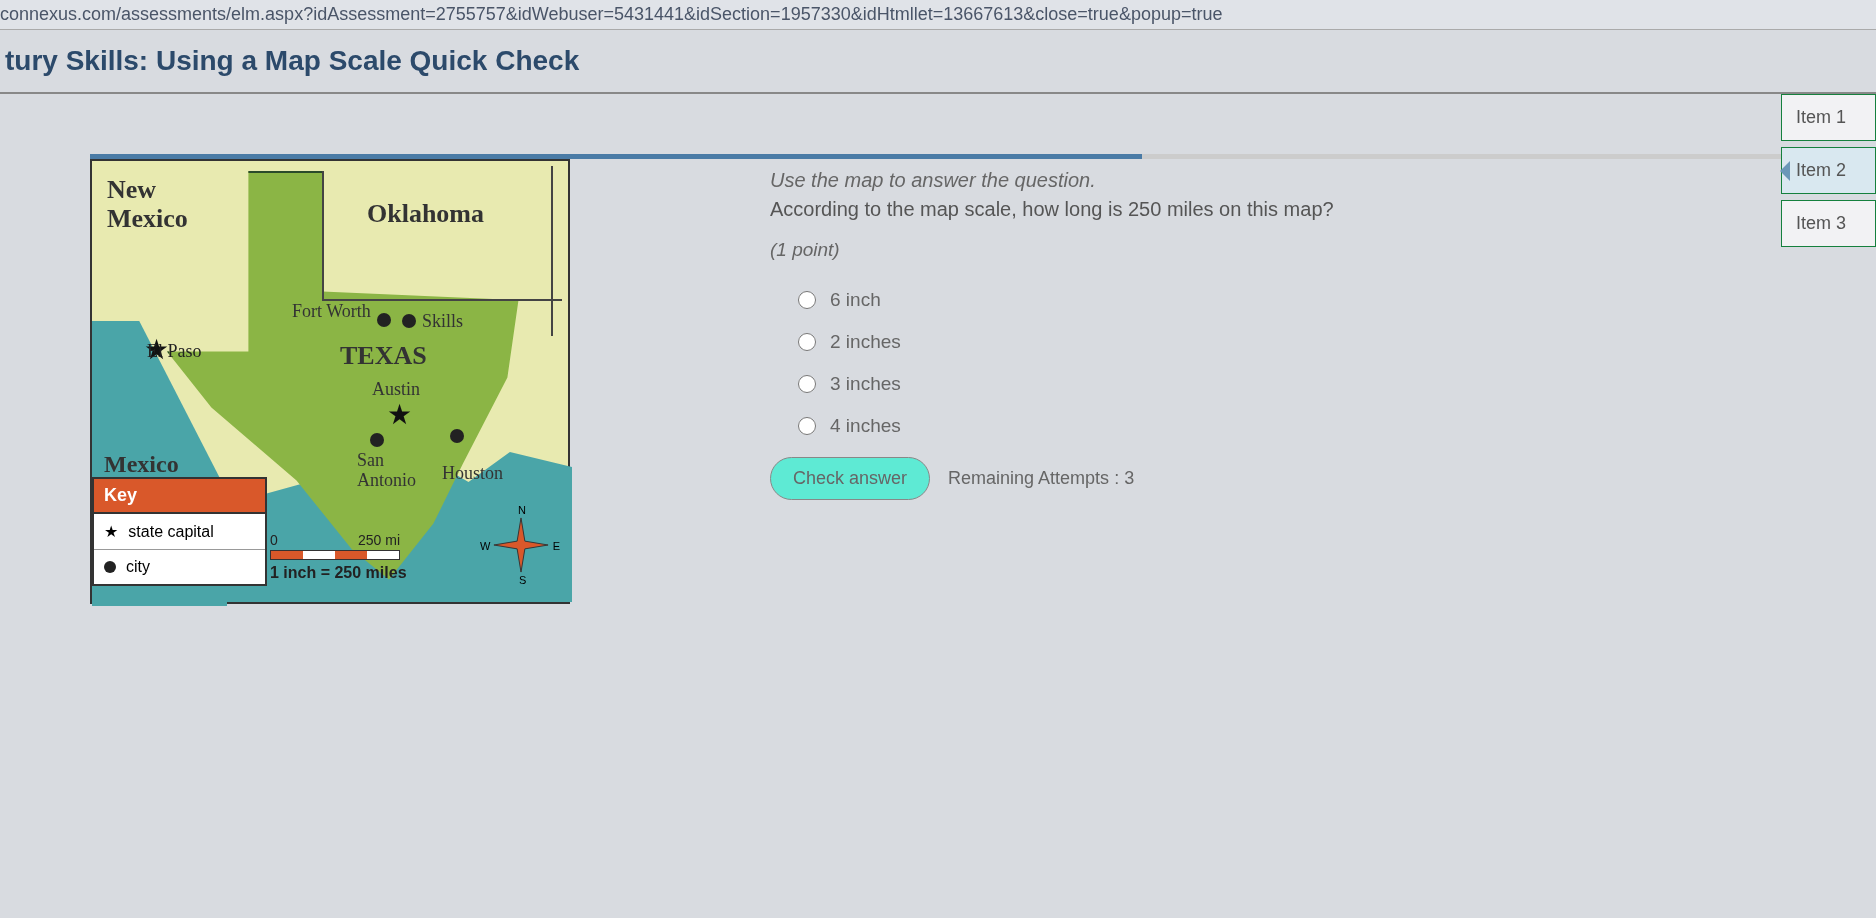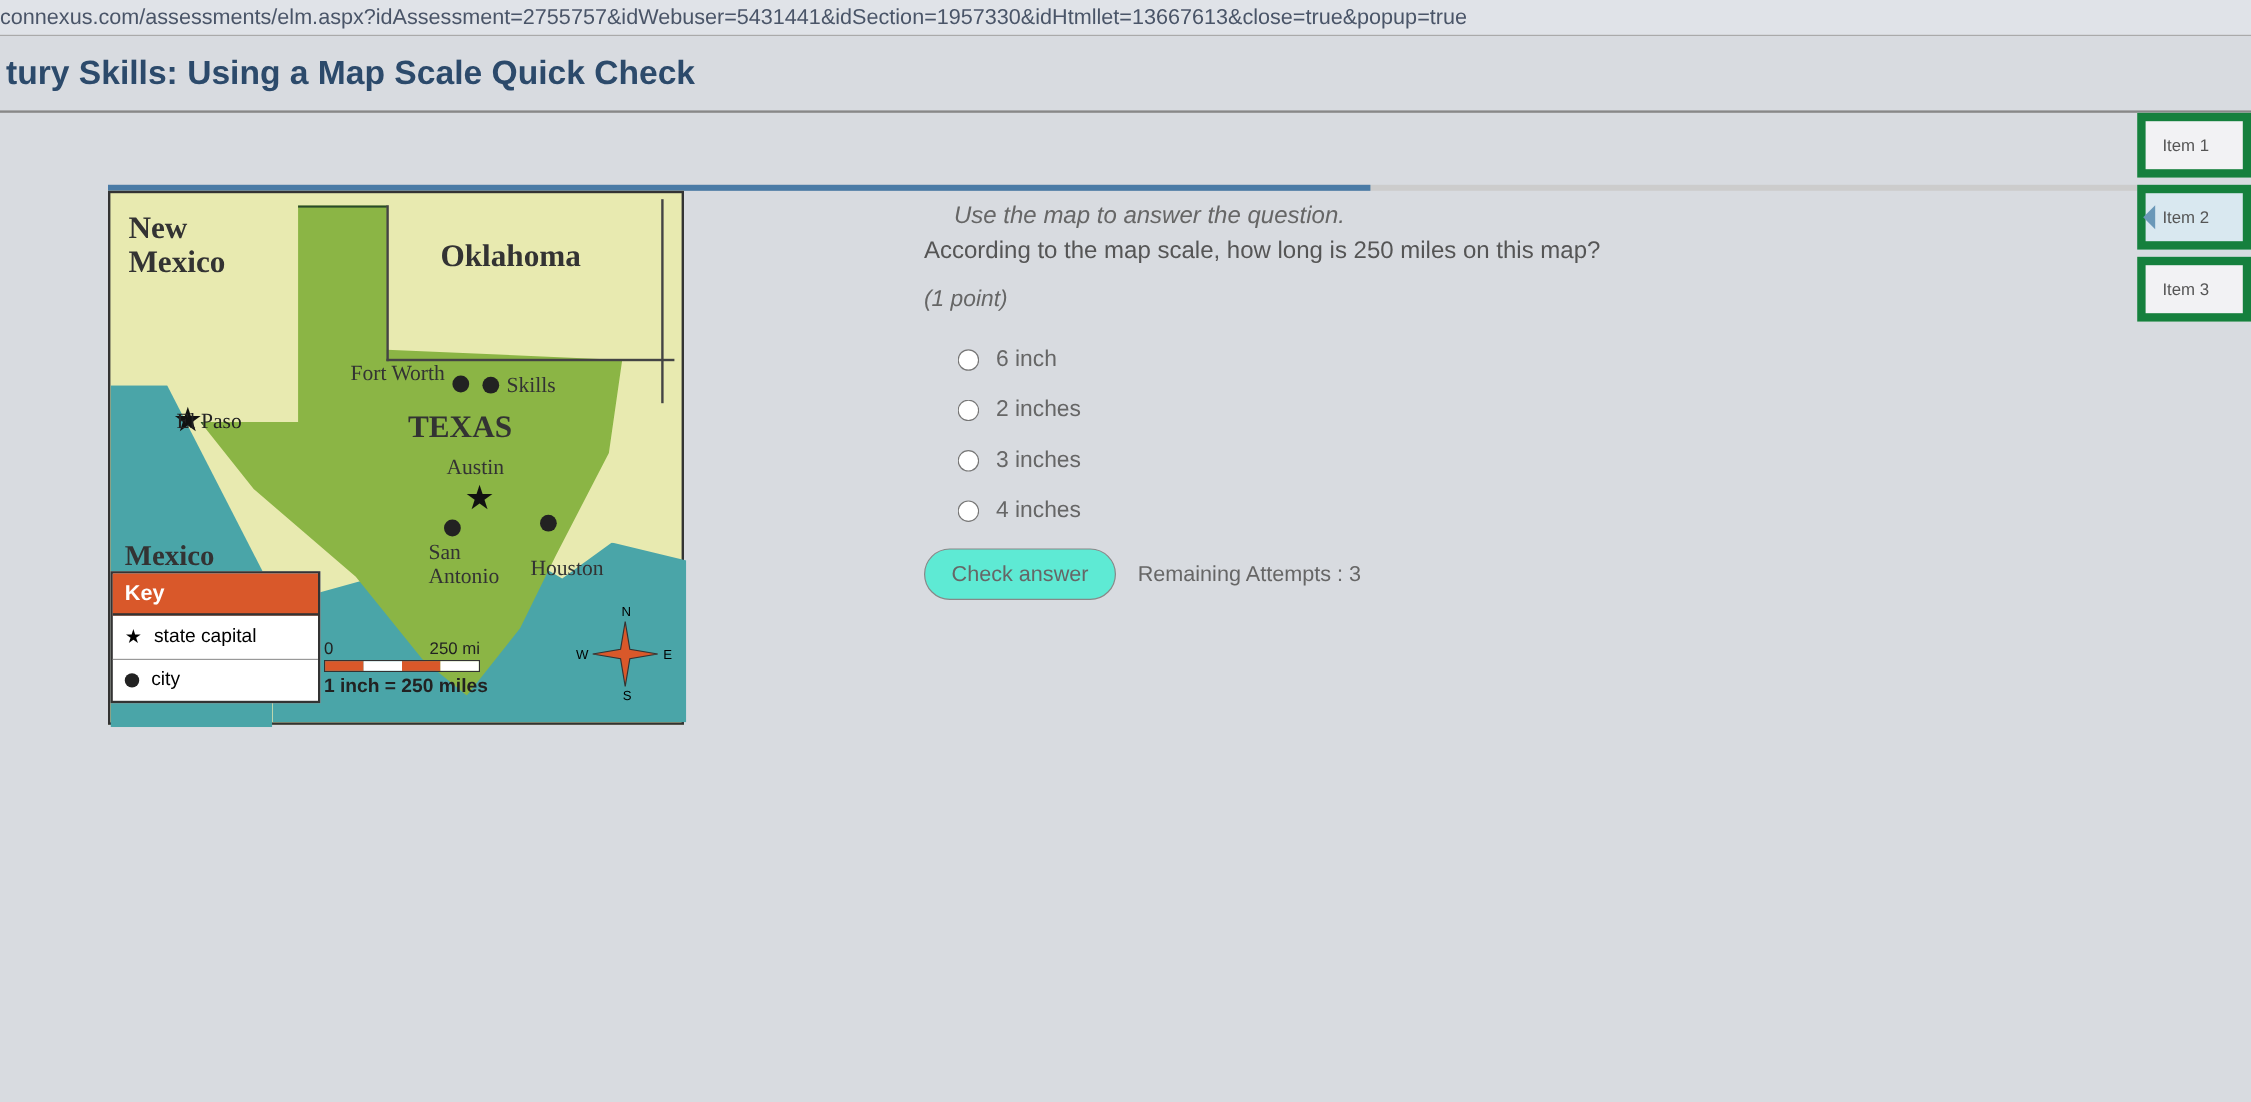--- a/index.html
+++ b/index.html
@@ -30,30 +30,30 @@
     .key-header { background: #d9582a; color: #fff; padding: 6px 10px; font-weight: bold; font-size: 18px; border-bottom: 2px solid #333; }
     .key-row { padding: 8px 10px; font-size: 16px; display: flex; align-items: center; gap: 10px; border-bottom: 1px solid #999; }
     .key-row:last-child { border-bottom: none; }
     .scale-box { position: absolute; left: 178px; bottom: 20px; font-size: 15px; color: #222; }
     .scale-bar { width: 130px; height: 10px; display: flex; border: 1px solid #333; margin: 2px 0; }
     .scale-bar div { flex: 1; }
     .scale-bar div:nth-child(odd) { background: #d9582a; }
     .scale-bar div:nth-child(even) { background: #fff; }
     .compass { position: absolute; right: 18px; bottom: 28px; width: 58px; height: 58px; }
     .question-panel { flex: 1; padding: 10px 30px 0 200px; color: #555; font-family: Arial, sans-serif; }
-    .q-instruct { font-style: italic; font-size: 20px; color: #666; margin-bottom: 6px; margin-left: 25px; }
+    .q-instruct { font-style: italic; font-size: 20px; color: #666; margin-bottom: 6px; }
     .q-text { font-size: 20px; color: #555; margin-bottom: 18px; }
     .q-points { font-style: italic; font-size: 19px; color: #666; margin-bottom: 28px; }
     .opt { display: flex; align-items: center; gap: 14px; margin: 0 0 20px 28px; font-size: 19px; color: #666; }
     .opt input { width: 18px; height: 18px; }
     .check-row { display: flex; align-items: center; gap: 18px; margin-top: 18px; }
     .check-btn { border: 1px solid #888; background: #5eead4; color: #666; padding: 10px 22px; border-radius: 22px; font-size: 18px; cursor: pointer; }
     .attempts { font-size: 18px; color: #666; }
     .items-nav { position: absolute; right: 0; top: 0; width: 95px; }
-    .item-tab { background: #f2f2f4; border: 7px solid #15803d; padding: 12px 14px; font-size: 14px; color: #555; margin-bottom: 6px; position: relative; }
+    .item-tab { background: #f2f2f4; border: 1px solid #15803d; padding: 12px 14px; font-size: 18px; color: #555; margin-bottom: 6px; position: relative; }
     .item-tab.active { background: #d9e8f0; }
     .item-tab.active::before { content: ''; position: absolute; left: -12px; top: 50%; transform: translateY(-50%); border: 10px solid transparent; border-right-color: #6a98b8; }
     
     .d-ep { left: 52px; top: 175px; width: 18px; height: 18px; } .l-ep { left: 55px; top: 180px; font-size:18px; }
     .d-fw { left: 285px; top: 152px; } .l-fw { left: 200px; top: 140px; font-size:18px; }
     .d-da { left: 310px; top: 153px; } .l-da { left: 330px; top: 150px; font-size:18px; }
     .s-au { left: 295px; top: 240px; } .l-au { left: 280px; top: 218px; font-size:18px; }
     .d-sa { left: 278px; top: 272px; } .l-sa { left: 265px; top: 290px; font-size:18px; line-height:1.1; }
     .d-ho { left: 358px; top: 268px; } .l-ho { left: 350px; top: 302px; font-size:18px; }
   </style>

